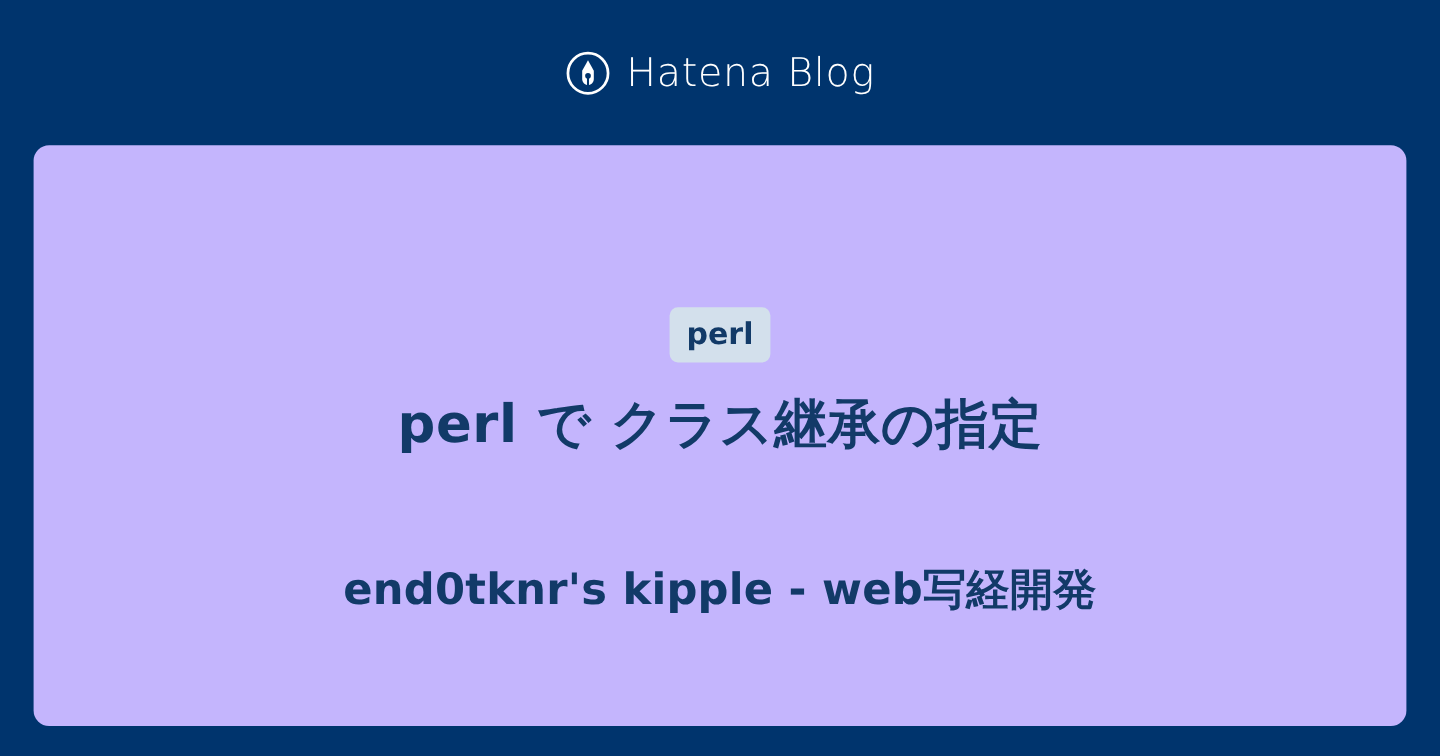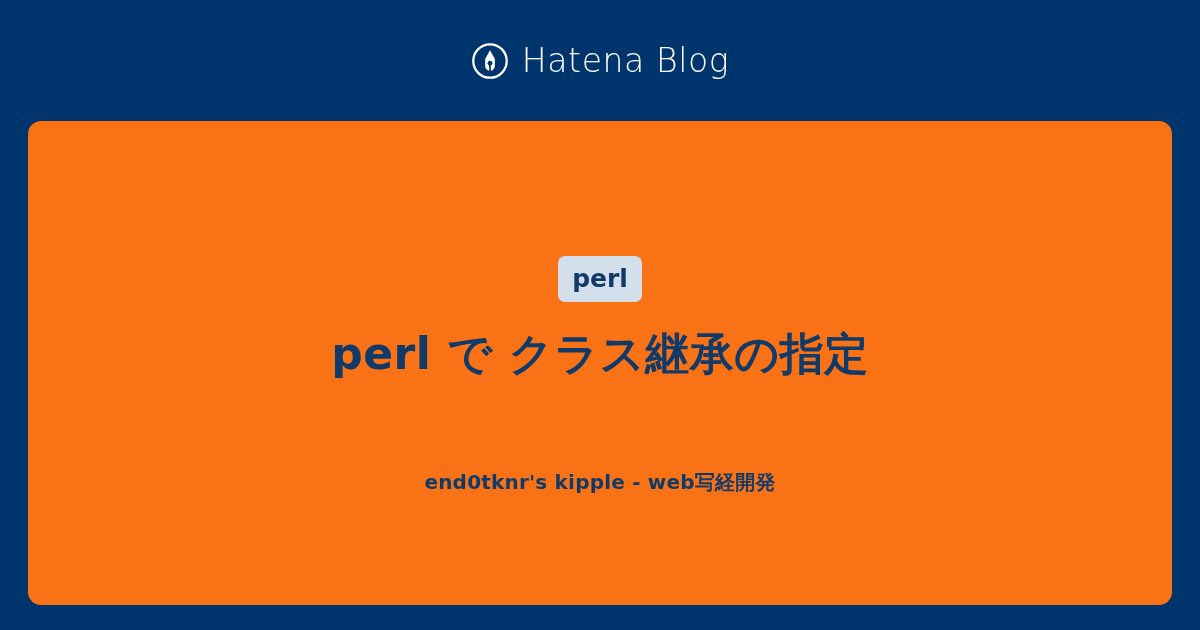--- a/index.html
+++ b/index.html
@@ -52,21 +52,21 @@
     white-space: nowrap;
   }
 
   
   .card {
     position: absolute;
     left: 28px;
     top: 121px;
     width: 1144px;
     height: 484px;
-    background: #f97316;
+    background: #c4b5fd;
     border-radius: 13px;
     box-sizing: border-box;
     display: flex;
     flex-direction: column;
     align-items: center;
     justify-content: flex-start;
     overflow: hidden;
   }
 
   .card-inner {
@@ -107,21 +107,21 @@
     line-height: 1.3;
     letter-spacing: 0.5px;
     white-space: nowrap;
   }
 
   .blog-name {
     margin-top: 88px;
     text-align: center;
     color: #123a68;
     font-family: "DejaVu Sans", "Liberation Sans", sans-serif;
-    font-size: 20px;
+    font-size: 36px;
     font-weight: bold;
     line-height: 1.2;
     letter-spacing: 0.2px;
     white-space: nowrap;
   }
 </style>
 </head>
 <body>
 
 <div class="og-root">

